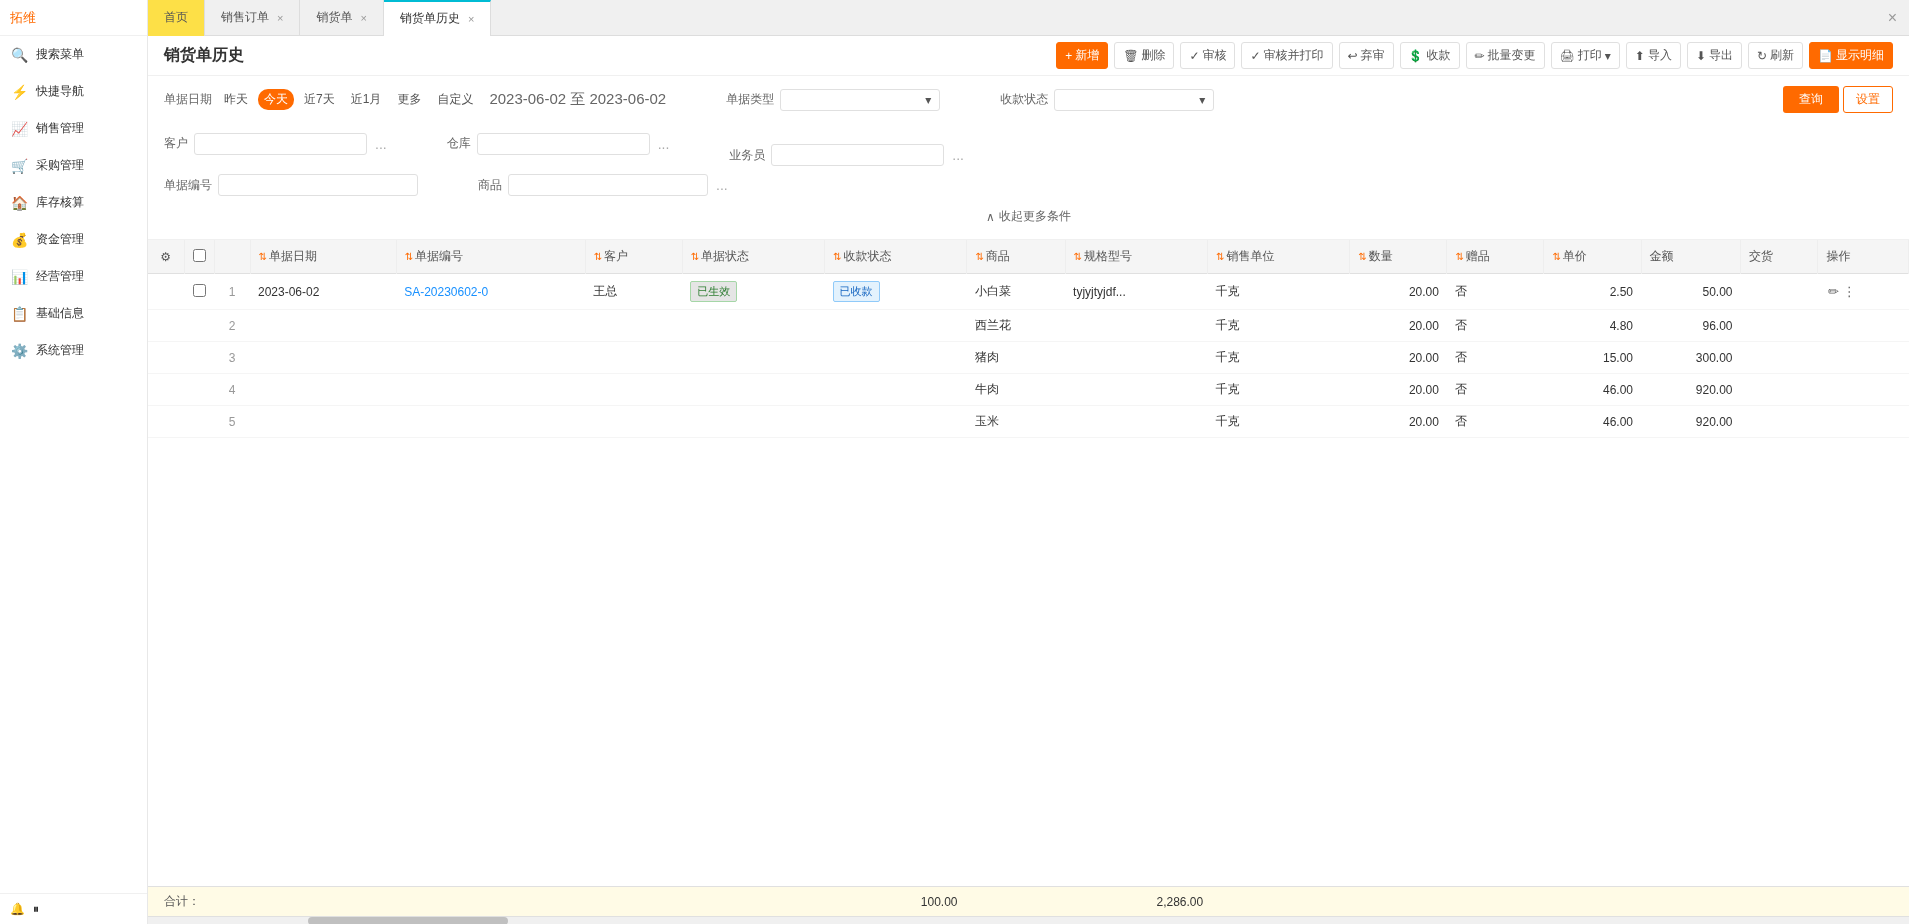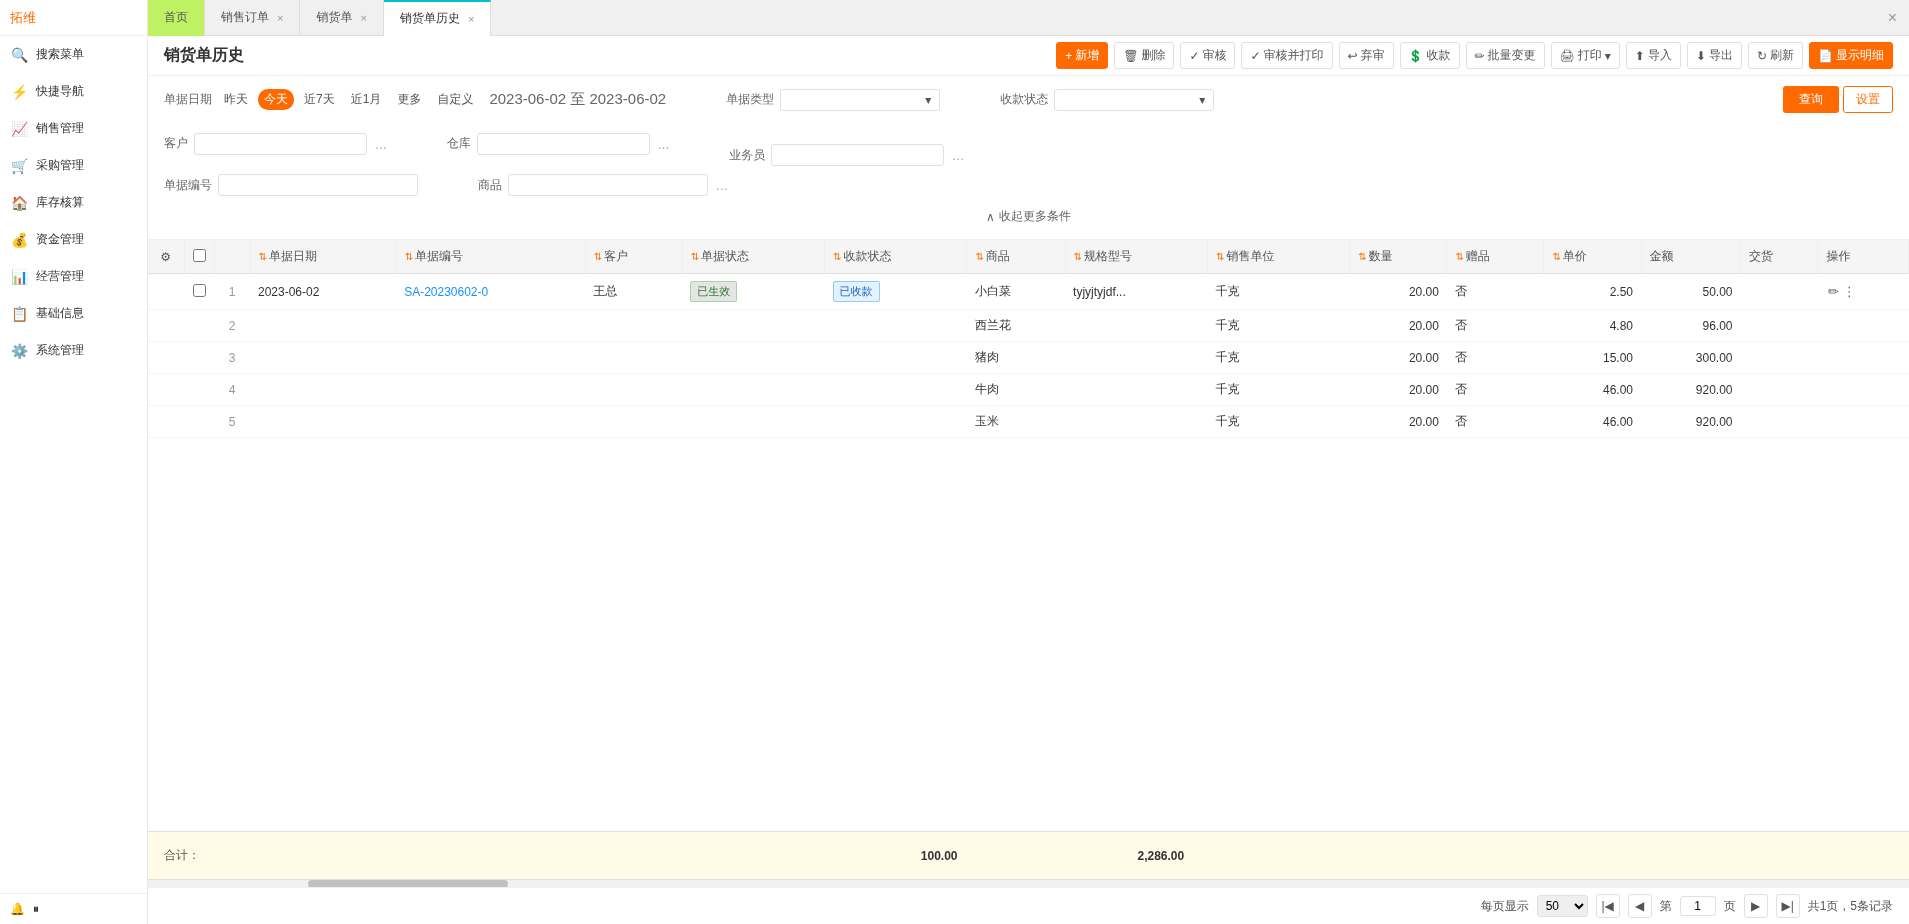--- a/index.html
+++ b/index.html
@@ -259,28 +259,28 @@
     }
     .badge-green { background: #e5e5e5; color: #2e7d32; border: 1px solid #a5d6a7; }
     .badge-blue { background: #e3f2fd; color: #1565c0; border: 1px solid #90caf9; }
     .action-icon { cursor: pointer; color: #666; font-size: 13px; margin: 0 2px; }
     .link-text { color: #1890ff; cursor: pointer; }
 
     
     .table-footer {
       background: #fffbe6;
       border-top: 1px solid #e0e0e0;
-      padding: 15px 16px;
+      padding: 6px 16px;
       display: flex;
       align-items: center;
       font-size: 12px;
       color: #333;
     }
     .footer-label { color: #555; margin-right: 12px; }
-    .footer-total { font-weight: bold; }
+    .footer-total { font-weight: normal; margin-left: 19px; }
 
     
     .pagination {
       background: #fff;
       border-top: 1px solid #f0f0f0;
       padding: 6px 16px;
       display: flex;
       align-items: center;
       justify-content: flex-end;
       gap: 8px;
@@ -334,21 +334,21 @@
 
     .top-nav-home {
       padding: 0 16px;
       height: 36px;
       display: flex;
       align-items: center;
       font-size: 12px;
       color: #555;
       cursor: pointer;
       border-right: 1px solid #ddd;
-      background: #bef264;
+      background: #fde047;
     }
 
     .content-body {
       flex: 1;
       display: flex;
       flex-direction: column;
       overflow: hidden;
     }
   </style>
 </head>
@@ -682,31 +682,15 @@
       <span style="flex:1;"></span>
       <span class="footer-total" style="margin-right:180px;">100.00</span>
       <span class="footer-total">2,286.00</span>
       <span style="flex:1;"></span>
     </div>
 
     <div class="h-scrollbar">
       <div class="h-scrollbar-thumb"></div>
     </div>
 
-    <div class="pagination">
-      <span>每页显示</span>
-      <select class="page-select">
-        <option>50</option>
-        <option>20</option>
-        <option>100</option>
-      </select>
-      <div class="page-btn">|◀</div>
-      <div class="page-btn">◀</div>
-      <span>第</span>
-      <input class="page-input" value="1" style="">
-      <span>页</span>
-      <div class="page-btn">▶</div>
-      <div class="page-btn">▶|</div>
-      <span>共1页，5条记录</span>
-    </div>
 
   </div>
 </div>
 
 </body></html>

